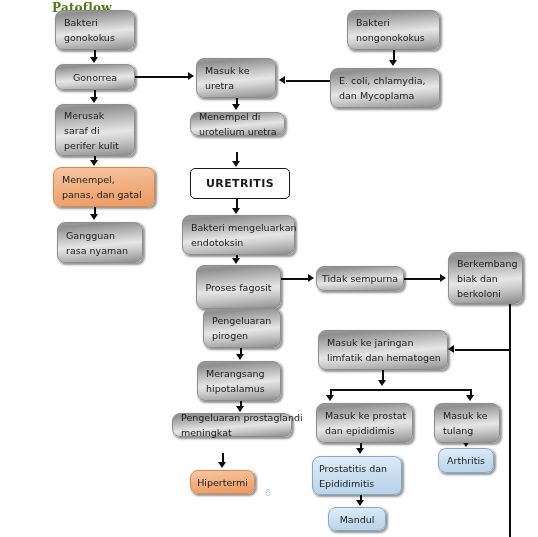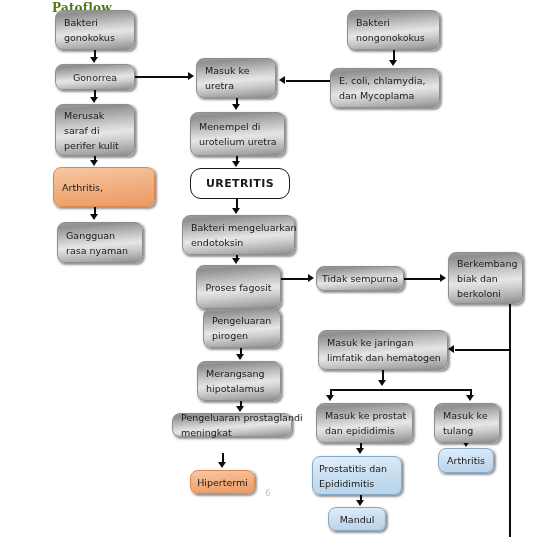--- a/index.html
+++ b/index.html
@@ -70,21 +70,21 @@
     background:linear-gradient(175deg,
         #e2eef8 0%,
         #d3e5f4 30%,
         #c3daee 65%,
         #b7d2ea 100%);
   }
   
   .plain{
     border:1.4px solid #1a1a1a;
     background:#ffffff;
-    border-radius:11px;
+    border-radius:5px;
     box-shadow:none;
     align-items:center;
     font-weight:bold;
     font-size:11px;
     letter-spacing:.4px;
   }
   .center{align-items:center;}
 
   
   .ln-v,.ln-h{position:absolute;background:#0d0d0d;}
@@ -193,39 +193,40 @@
       </div>
       <div class="node grey center" style="left: 55px; top: 64px; width: 80px; height: 26px;">
         <span class="ln">Gonorrea</span>
       </div>
       <div class="node grey" style="left: 55px; top: 104px; width: 80px; height: 52px;">
         <span class="ln">Merusak</span>
         <span class="ln">saraf di</span>
         <span class="ln">perifer kulit</span>
       </div>
       <div class="node orange" style="left: 53px; top: 167px; width: 102px; height: 40px;">
-        <span class="ln">Arthritis,</span>
+        <span class="ln">Menempel,</span>
+        <span class="ln">panas, dan gatal</span>
       </div>
       <div class="node grey" style="left: 57px; top: 222px; width: 86px; height: 41px;">
         <span class="ln">Gangguan</span>
         <span class="ln">rasa nyaman</span>
       </div>
       <div class="node grey" style="left: 347px; top: 10px; width: 93px; height: 40px;">
         <span class="ln">Bakteri</span>
         <span class="ln">nongonokokus</span>
       </div>
       <div class="node grey" style="left: 330px; top: 68px; width: 110px; height: 40px;">
         <span class="ln">E. coli, chlamydia,</span>
         <span class="ln">dan Mycoplama</span>
       </div>
       <div class="node grey" style="left: 196px; top: 58px; width: 80px; height: 40px;">
         <span class="ln">Masuk ke</span>
         <span class="ln">uretra</span>
       </div>
-      <div class="node grey" style="left: 190px; top: 112px; width: 95px; height: 44px;">
+      <div class="node grey" style="left: 190px; top: 112px; width: 95px; height: 24px;">
         <span class="ln">Menempel di</span>
         <span class="ln">urotelium uretra</span>
       </div>
       <div class="node plain" style="left: 190px; top: 168px; width: 100px; height: 31px;">
         <span class="ln">URETRITIS</span>
       </div>
       <div class="node grey" style="left: 182px; top: 215px; width: 113px; height: 40px;">
         <span class="ln">Bakteri mengeluarkan</span>
         <span class="ln">endotoksin</span>
       </div>

